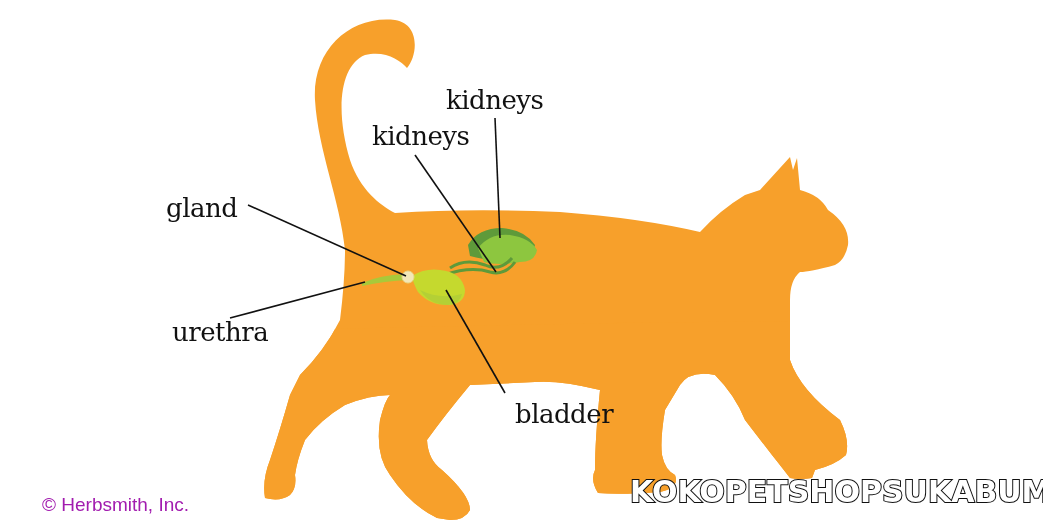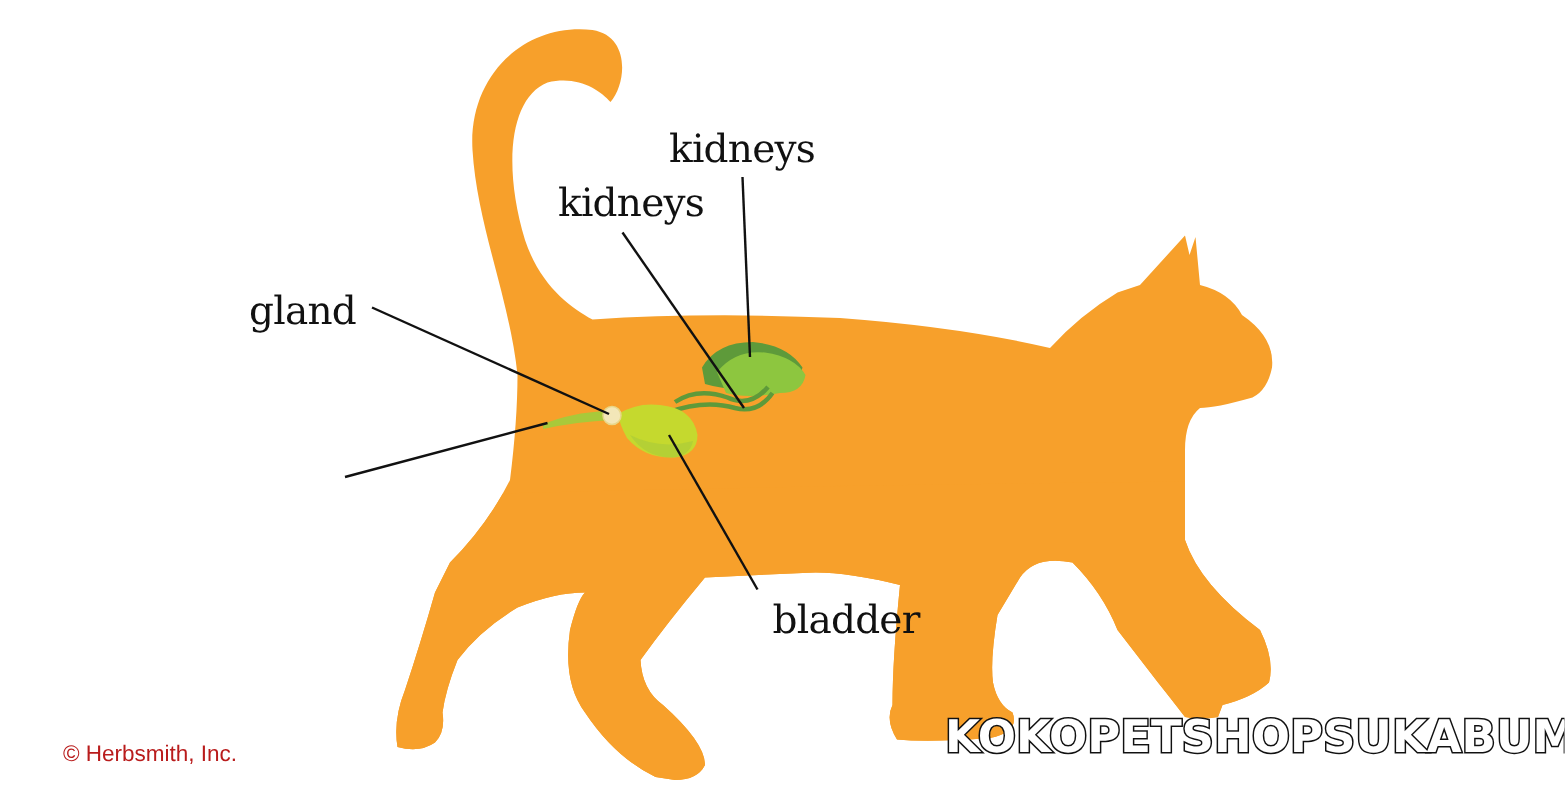--- a/index.html
+++ b/index.html
@@ -1,19 +1,19 @@
 <!DOCTYPE html>
 <html><head>
 <meta charset="utf-8">
 <style>
   html, body { margin:0; padding:0; background:#ffffff; }
   body { width:1043px; height:529px; position:relative; overflow:hidden; font-family:"DejaVu Serif", serif; }
   #stage { position:absolute; left:0; top:0; width:924px; height:529px; }
   .label { position:absolute; font-family:"DejaVu Serif", serif; font-size:26px; color:#111; letter-spacing:-0.5px; line-height:24px; white-space:nowrap; }
-  .copyright { position:absolute; left:42px; top:494px; font-family:"Liberation Sans", sans-serif; font-size:15px; color:#b91c1c; }
+  .copyright { position:absolute; left:42px; top:494px; font-family:"Liberation Sans", sans-serif; font-size:19px; color:#a21caf; }
   .watermark { position:absolute; left:630px; top:474px; font-family:"DejaVu Sans", sans-serif; font-weight:bold; font-size:30px; letter-spacing:0px; color:#fff;
     -webkit-text-stroke:2px #111; paint-order:stroke fill; text-shadow:0 0 0 #111; }
 </style>
 </head>
 <body>
 
 <div id="stage">
   <svg width="1043" height="529" viewBox="0 0 1043 529">
     <defs>
       <clipPath id="lowerClip">
@@ -103,17 +103,18 @@
       <line x1="415" y1="155" x2="496" y2="272"></line>
       <line x1="248" y1="205" x2="406" y2="276"></line>
       <line x1="230" y1="318" x2="365" y2="282"></line>
       <line x1="446" y1="290" x2="505" y2="393"></line>
     </g>
   </svg>
 
   <div class="label" style="left:446px; top:88px;">kidneys</div>
   <div class="label" style="left:372px; top:124px;">kidneys</div>
   <div class="label" style="left:166px; top:196px;">gland</div>
+  <div class="label" style="left:172px; top:320px;">urethra</div>
   <div class="label" style="left:472px; top:402px;margin-left:43px;">bladder</div>
 
   <div class="copyright">© Herbsmith, Inc.</div>
   <div class="watermark">KOKOPETSHOPSUKABUMI</div>
 </div>
 
 </body></html>

